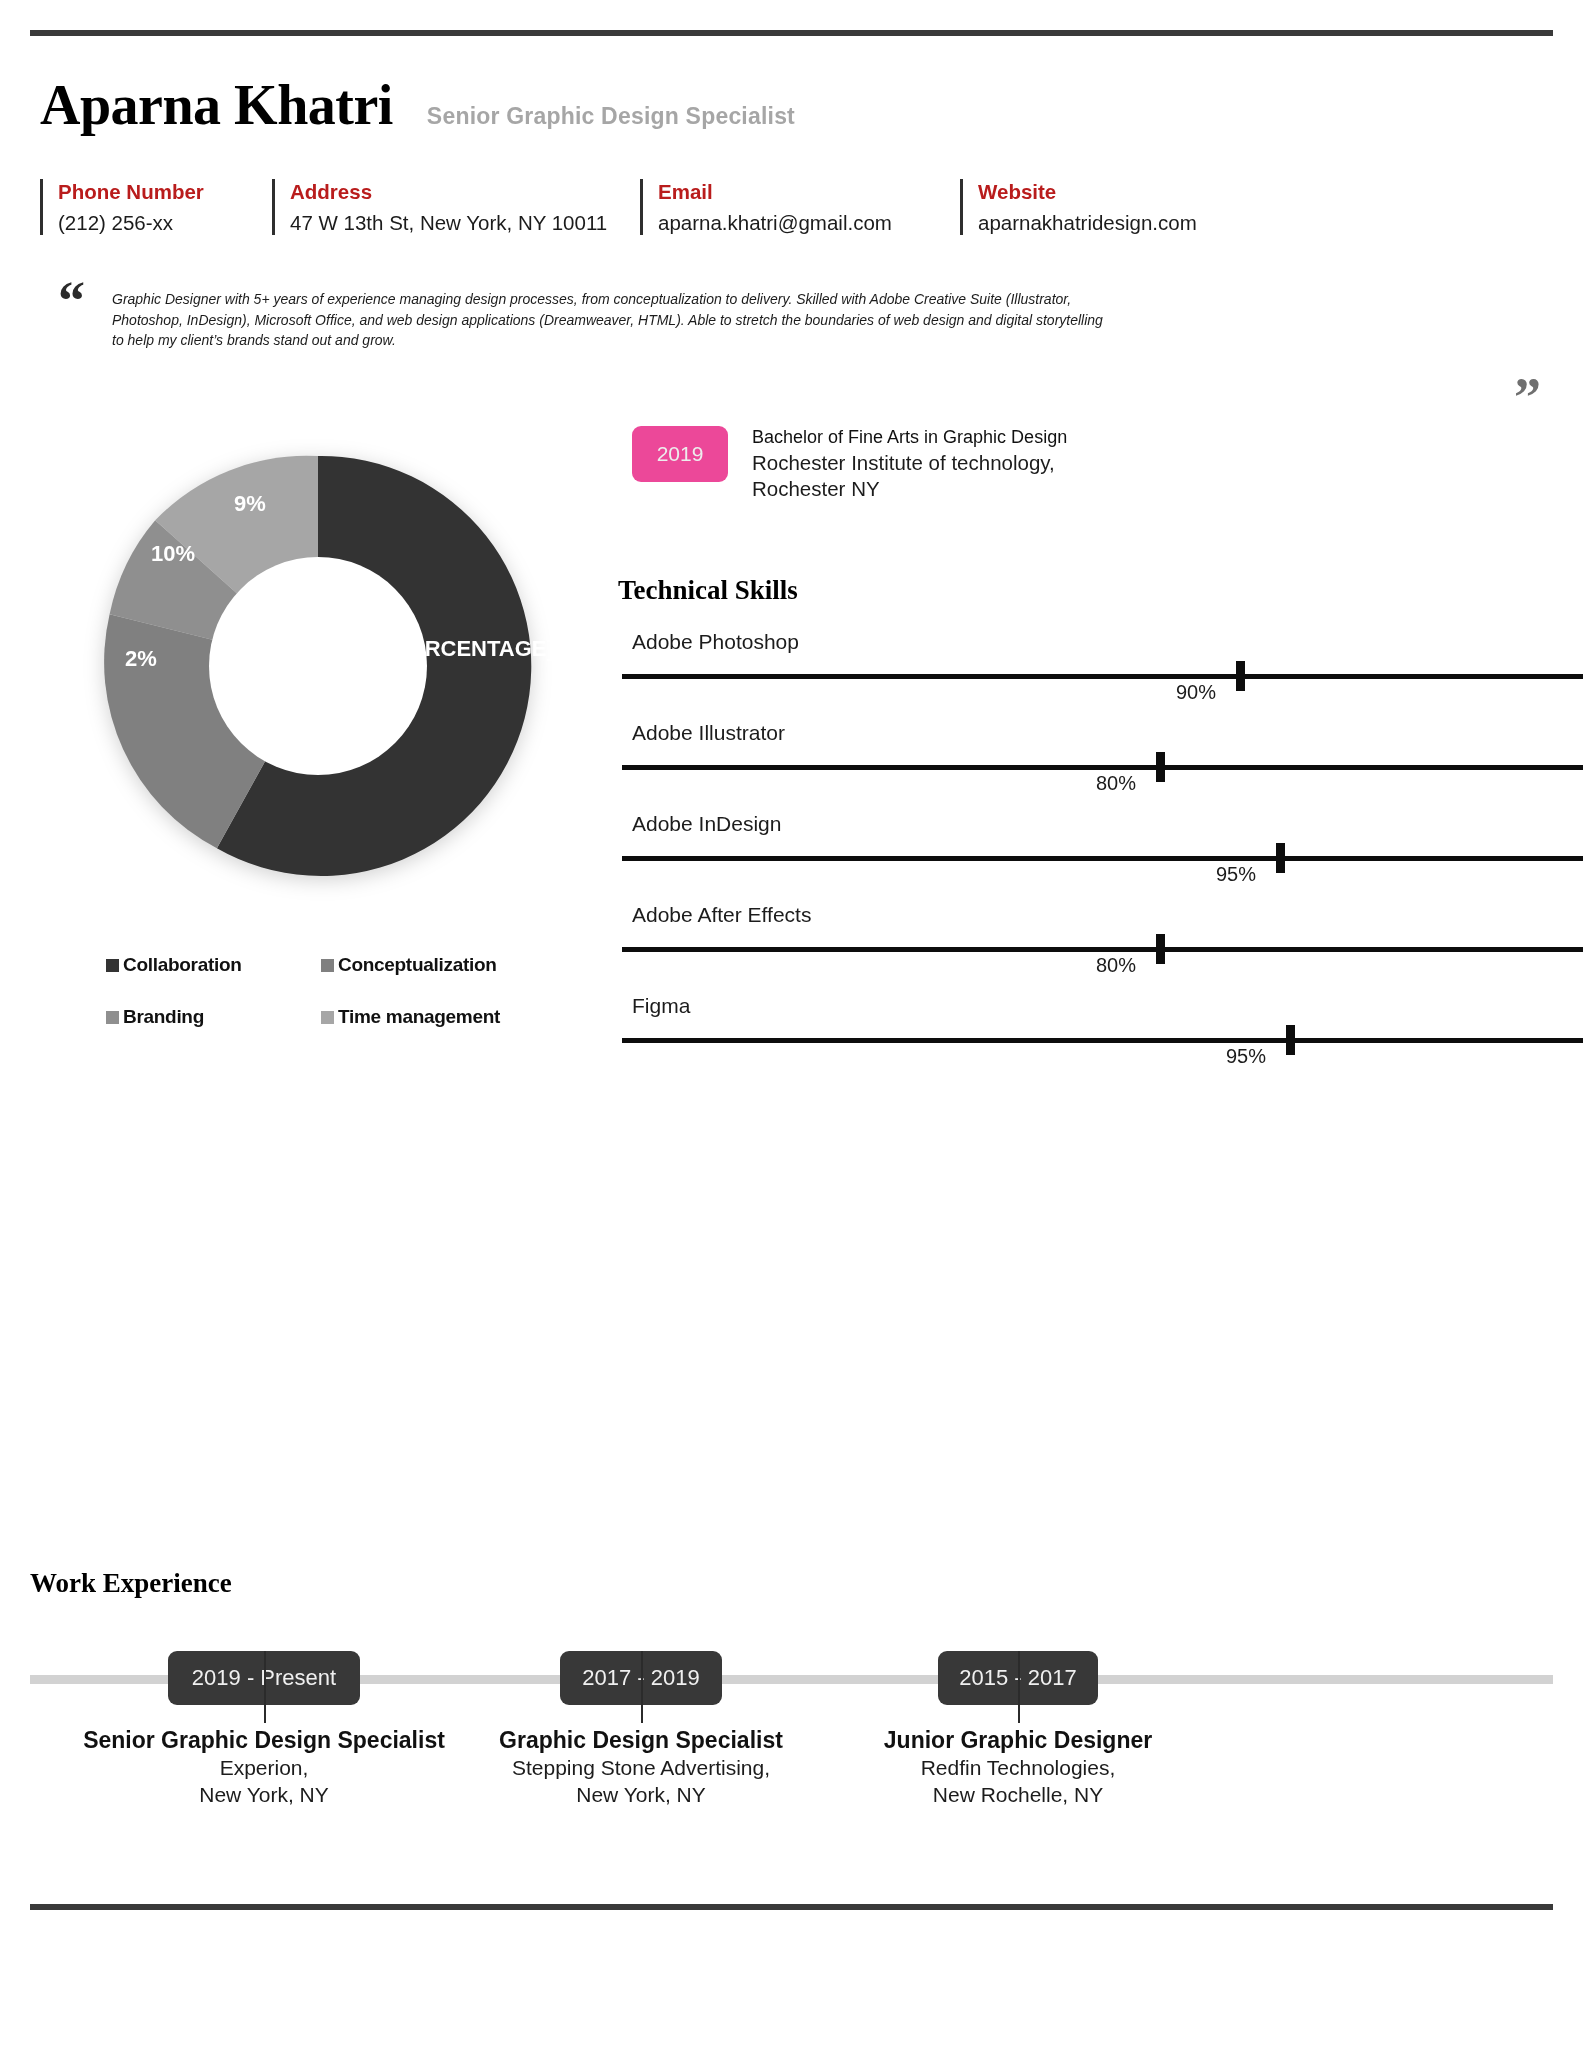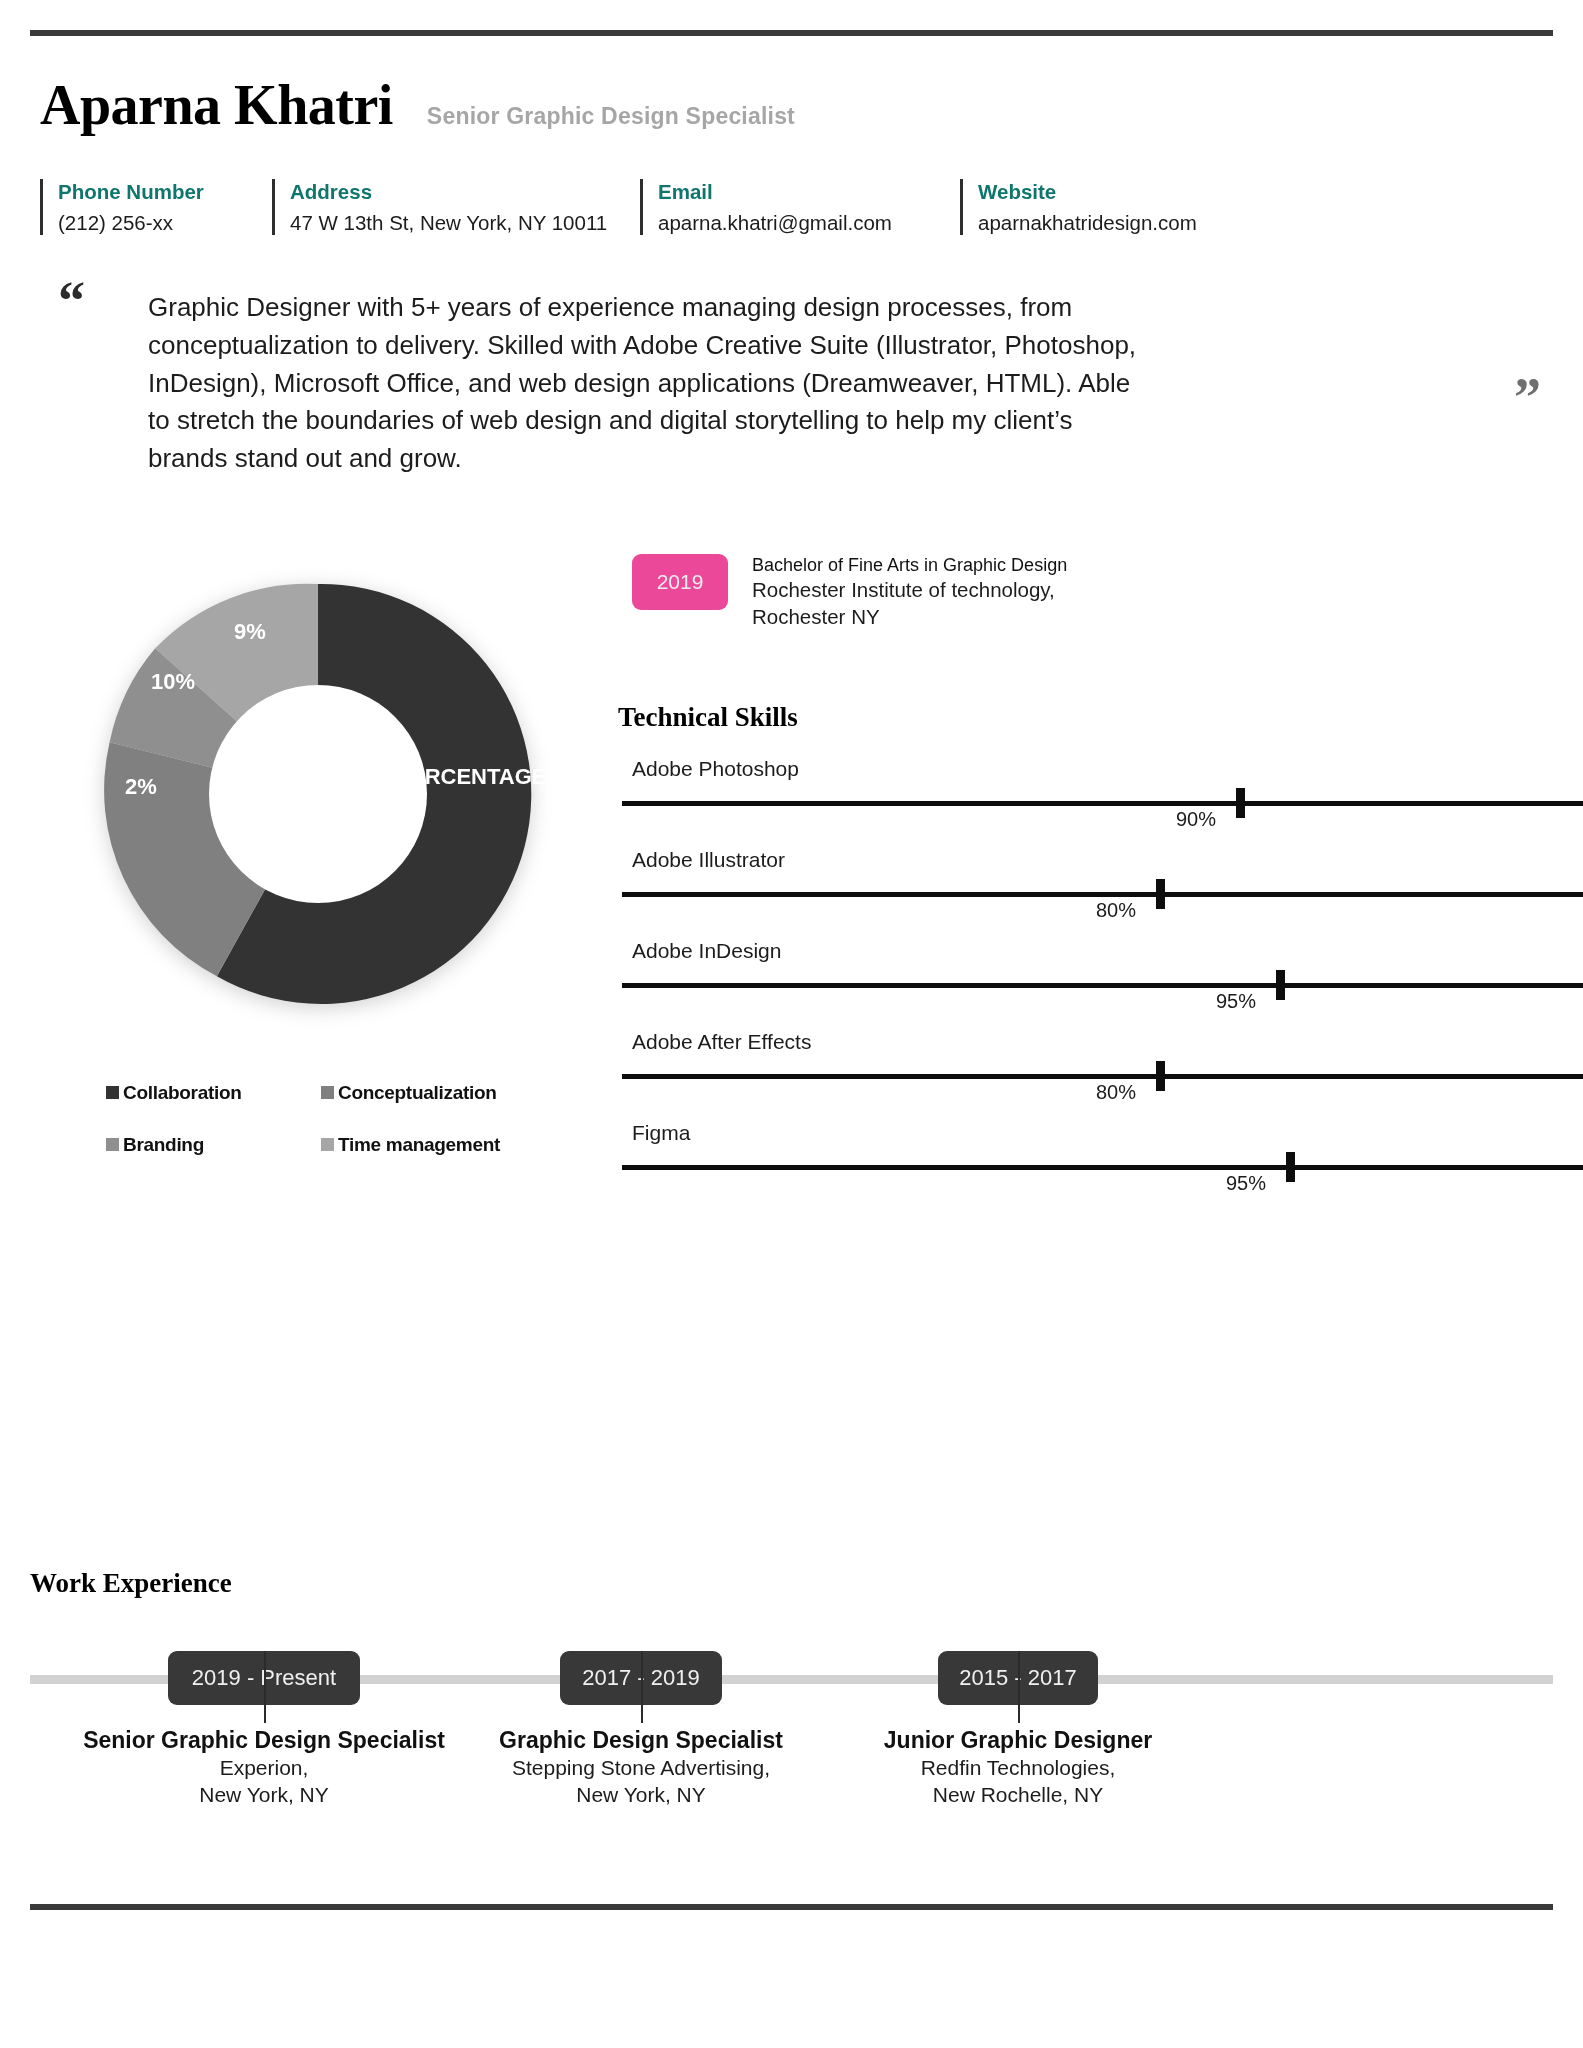--- a/index.html
+++ b/index.html
@@ -30,38 +30,38 @@
   .contact { display: flex; margin: 42px 0 0 10px; }
   .contact-cell { position: relative; padding-left: 18px; }
   .contact-cell::before {
     content: ""; position: absolute; left: 0; top: 2px; bottom: 2px;
     width: 3px; background: #2e2e2e;
   }
   .c-phone { width: 232px; }
   .c-address { width: 368px; }
   .c-email { width: 320px; }
   .c-web { width: auto; }
-  .contact-label { font-weight: bold; font-size: 20.5px; color: #0f766e; line-height: 1.5; }
+  .contact-label { font-weight: bold; font-size: 20.5px; color: #b91c1c; line-height: 1.5; }
   .contact-value { font-size: 20.5px; color: #1c1c1c; line-height: 1.45; white-space: nowrap; }
 
   
   .summary-wrap { position: relative; margin: 52px 0 0 14px; }
   .quote-open {
     position: absolute; left: 14px; top: -4px;
     font-family: "Liberation Serif", serif; font-weight: bold;
     font-size: 54px; line-height: 0.6; color: #2b2b2b;
   }
   .quote-close {
     position: absolute; right: 12px; top: 92px;
     font-family: "Liberation Serif", serif; font-weight: bold;
     font-size: 54px; line-height: 0.6; color: #6f6f6f;
   }
   .summary-text {
-    margin-left: 104px; width: 1004px;
-    font-size: 26px; line-height: 1.45; color: #1c1c1c;
+    margin-left: 68px; width: 1004px;
+    font-size: 14px; line-height: 1.45; color: #1c1c1c; font-style: italic;
   }
 
   
   .sec-title {
     font-family: "Liberation Serif", serif; font-weight: bold;
     font-size: 27px; color: #000;
   }
 
   
   .mid { position: relative; margin-top: 38px; height: 760px; }

